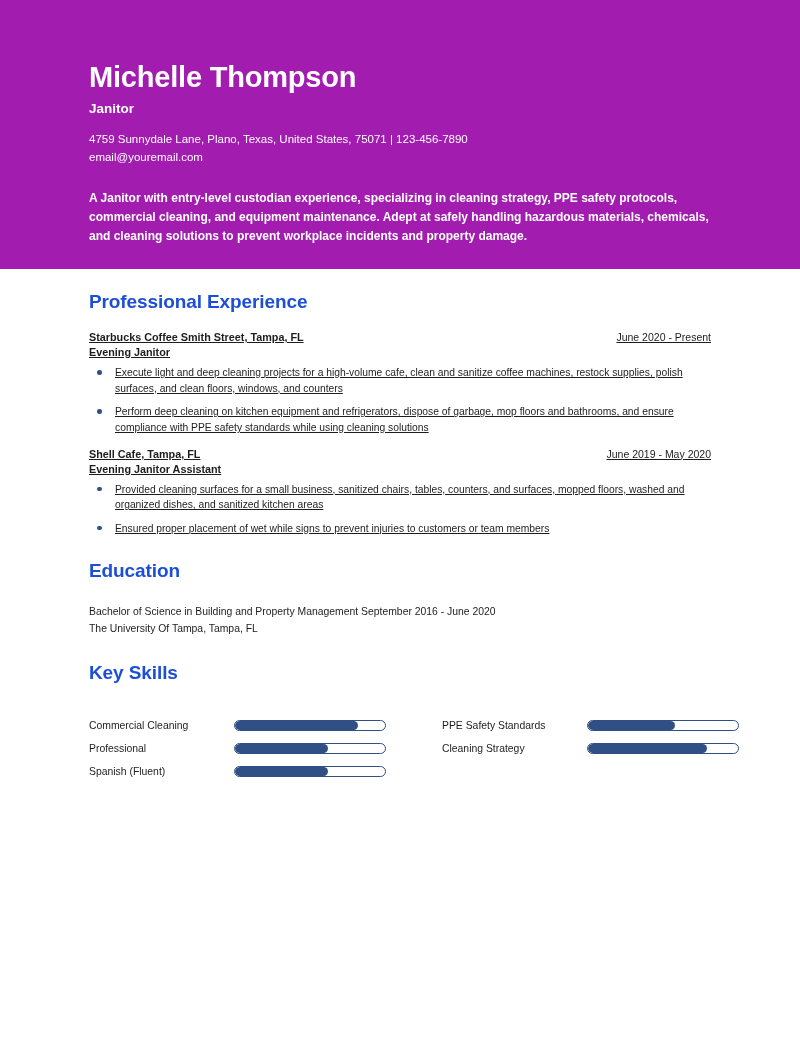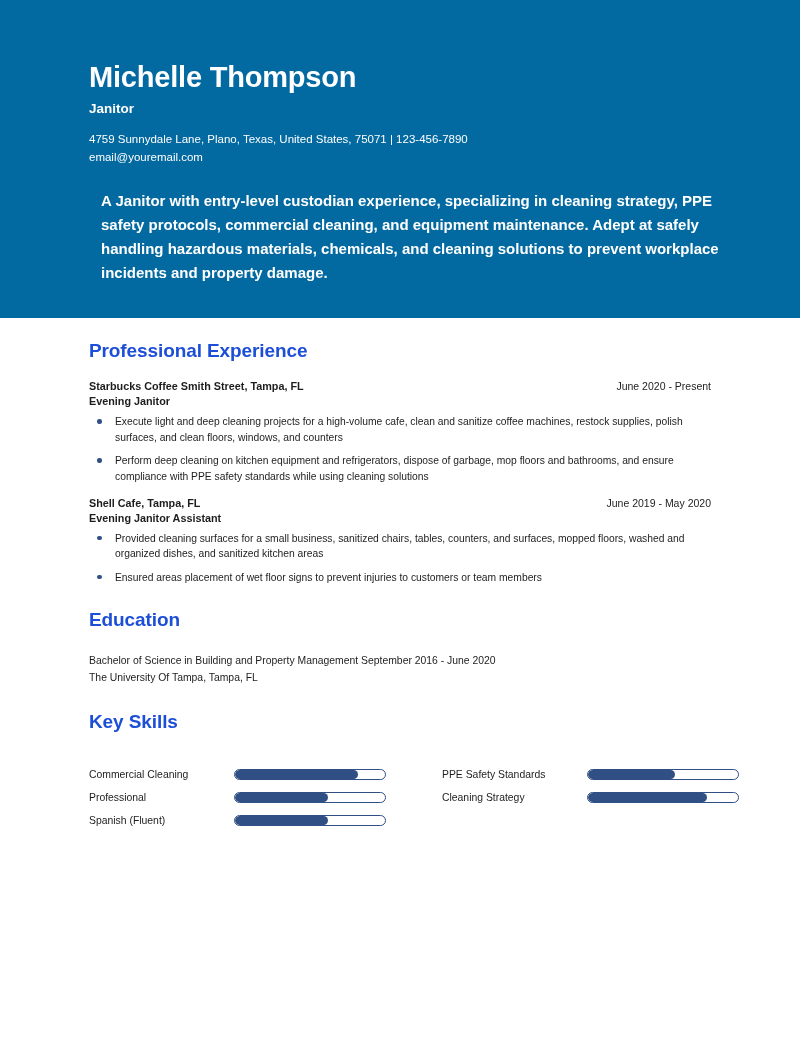--- a/index.html
+++ b/index.html
@@ -11,22 +11,22 @@
     width: 800px;
     height: 1050px;
     font-family: "Liberation Sans", sans-serif;
     color: #1d1d1d;
     overflow: hidden;
     position: relative;
   }
 
   
   .header {
-    background: #0369a1;
-    height: 318px;
+    background: #a21caf;
+    height: 269px;
     box-sizing: border-box;
     padding: 62px 60px 0 89px;
     color: #ffffff;
   }
   .name {
     font-size: 29px;
     font-weight: bold;
     letter-spacing: -0.2px;
     line-height: 1.1;
     margin: 0 0 7px 0;
@@ -41,24 +41,24 @@
     line-height: 1.55;
     margin: 0;
     font-weight: 400;
   }
   .contact-email {
     font-size: 11.5px;
     line-height: 1.55;
     margin: 0 0 22px 0;
   }
   .summary {
-    font-size: 15px;
+    font-size: 12px;
     font-weight: bold;
     line-height: 1.62;
-    margin: 12px;
+    margin: 0;
     max-width: 625px;
   }
 
   
   .content {
     padding: 22px 89px 0 89px;
   }
   .section-title {
     color: #1d4ed8;
     font-size: 19px;
@@ -67,20 +67,21 @@
     letter-spacing: -0.1px;
   }
   .section {
     margin-bottom: 24px;
   }
   #education-section .section-title { margin-bottom: 22px; }
   #skills-section .section-title { margin-bottom: 34px; }
 
   .job {
     margin-bottom: 12px;
+    text-decoration: underline;
   }
   .job-head {
     display: flex;
     justify-content: space-between;
     align-items: baseline;
   }
   .job-company {
     font-size: 10.8px;
     font-weight: bold;
     color: #1d1d1d;
@@ -194,21 +195,21 @@
     </div>
 
     <div class="job">
       <div class="job-head">
         <span class="job-company">Shell Cafe, Tampa, FL</span>
         <span class="job-dates">June 2019 - May 2020</span>
       </div>
       <div class="job-role">Evening Janitor Assistant</div>
       <ul class="bullets">
         <li>Provided cleaning surfaces for a small business, sanitized chairs,  tables, counters, and surfaces, mopped floors, washed and organized  dishes, and sanitized kitchen areas</li>
-        <li>Ensured areas placement of wet floor signs to prevent injuries to customers or team members</li>
+        <li>Ensured proper placement of wet while signs to prevent injuries to customers or team members</li>
       </ul>
     </div>
   </div>
 
   <div class="section" id="education-section">
     <div class="section-title">Education</div>
     <div class="edu-line">Bachelor of Science in Building and Property Management September 2016 - June 2020</div>
     <div class="edu-line">The University Of Tampa, Tampa, FL</div>
   </div>
 

